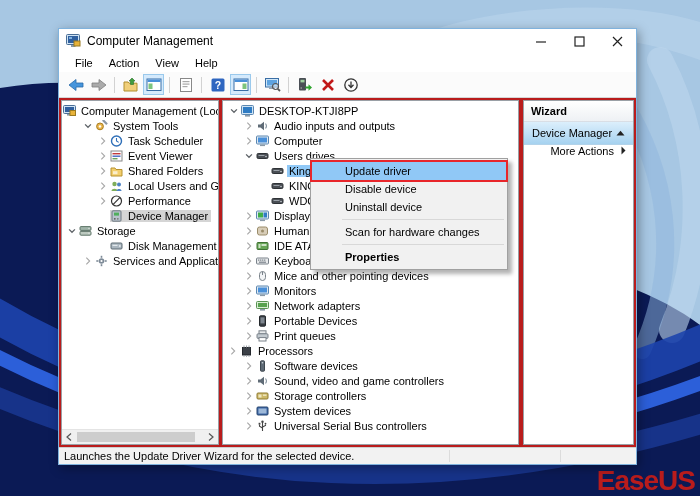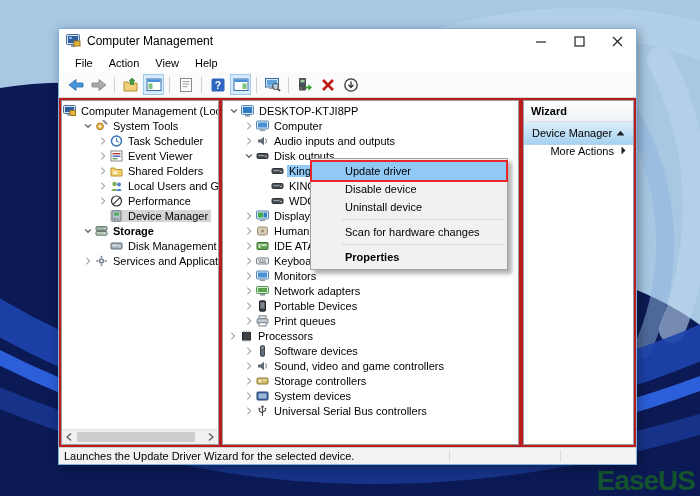--- a/index.html
+++ b/index.html
@@ -2,21 +2,21 @@
 <html><head>
 <meta charset="utf-8">
 <style>
   html,body{margin:0;padding:0;}
   body{width:700px;height:496px;position:relative;overflow:hidden;
        font-family:"Liberation Sans",sans-serif;background:#a7c7e3;}
 
   
   .desktop{position:absolute;inset:0;}
   .wall{position:absolute;inset:0;display:block;}
-  .easeus-logo{position:absolute;right:5px;bottom:1px;color:#14532d;
+  .easeus-logo{position:absolute;right:5px;bottom:1px;color:#b91c1c;
     font-size:28px;font-weight:bold;letter-spacing:-1px;line-height:1;}
 
   
   .window{position:absolute;left:58px;top:28px;width:579px;height:437px;
     background:#b91c1c;border:1px solid #7fb2dd;box-sizing:border-box;
     box-shadow:2px 3px 10px rgba(0,0,0,.35);}
   .titlebar{height:24px;background:#fff;display:flex;align-items:center;padding-left:7px;}
   .title{font-size:12px;color:#000;margin-left:5px;}
   .win-controls{margin-left:auto;display:flex;height:100%;}
   .wc{width:38px;display:flex;align-items:center;justify-content:center;}
@@ -324,21 +324,21 @@
             <span class="ticon">
               <svg width="13" height="12" viewBox="0 0 13 12">
                 <rect x="2" y="0.8" width="9" height="10.4" rx="1" fill="#b9c3cc" stroke="#6d7780"></rect>
                 <rect x="4" y="2.6" width="5" height="3" fill="#4fae5c"></rect>
                 <circle cx="4.8" cy="8.8" r="0.9" fill="#555"></circle>
                 <circle cx="7.8" cy="8.8" r="0.9" fill="#777"></circle>
               </svg>
             </span>
             <span class="tlabel">Device Manager</span>
           </div>
-          <div class="trow" style="padding-left: 19px; font-weight: bold;">
+          <div class="trow" style="padding-left: 3px;">
             <span class="chev">
               <svg width="10" height="10" viewBox="0 0 12 12">
                 <path d="M2.5,4 L6,7.5 L9.5,4" fill="none" stroke="#5c6166" stroke-width="1.5"></path>
               </svg>
             </span>
             <span class="ticon">
               <svg width="13" height="12" viewBox="0 0 13 12">
                 <rect x="1" y="1.6" width="11" height="3.8" rx="1" fill="#9fb3a8" stroke="#5e7568"></rect>
                 <rect x="1" y="6.4" width="11" height="3.8" rx="1" fill="#bcc9bf" stroke="#5e7568"></rect>
                 <circle cx="10" cy="3.5" r="0.7" fill="#e4ebe6"></circle>
@@ -413,55 +413,55 @@
             <span class="tlabel">DESKTOP-KTJI8PP</span>
           </div>
           <div class="trow" style="padding-left: 19px;">
             <span class="chev">
               <svg width="10" height="10" viewBox="0 0 12 12">
                 <path d="M4,2 L8,6 L4,10" fill="none" stroke="#a6a6a6" stroke-width="1.3"></path>
               </svg>
             </span>
             <span class="ticon">
               <svg width="13" height="12" viewBox="0 0 13 12">
+                <path d="M2,4.5 L4.5,4.5 L8,1.8 L8,10.2 L4.5,7.5 L2,7.5 Z" fill="#5f6b76"></path>
+                <path d="M9.5,3.5 Q11.5,6 9.5,8.5" stroke="#8a97a2" stroke-width="1.1" fill="none"></path>
+              </svg>
+            </span>
+            <span class="tlabel">Audio inputs and outputs</span>
+          </div>
+          <div class="trow" style="padding-left: 19px;">
+            <span class="chev">
+              <svg width="10" height="10" viewBox="0 0 12 12">
+                <path d="M4,2 L8,6 L4,10" fill="none" stroke="#a6a6a6" stroke-width="1.3"></path>
+              </svg>
+            </span>
+            <span class="ticon">
+              <svg width="13" height="12" viewBox="0 0 13 12">
                 <rect x="0.5" y="1" width="12" height="8" rx="1" fill="#dfe9f2" stroke="#5b87b0"></rect>
                 <rect x="2" y="2.5" width="9" height="5" fill="#4a90d9"></rect>
                 <rect x="4" y="9.5" width="5" height="1.6" fill="#8a9aa8"></rect>
               </svg>
             </span>
             <span class="tlabel">Computer</span>
           </div>
           <div class="trow" style="padding-left: 19px;">
             <span class="chev">
               <svg width="10" height="10" viewBox="0 0 12 12">
-                <path d="M4,2 L8,6 L4,10" fill="none" stroke="#a6a6a6" stroke-width="1.3"></path>
-              </svg>
-            </span>
-            <span class="ticon">
-              <svg width="13" height="12" viewBox="0 0 13 12">
-                <path d="M2,4.5 L4.5,4.5 L8,1.8 L8,10.2 L4.5,7.5 L2,7.5 Z" fill="#5f6b76"></path>
-                <path d="M9.5,3.5 Q11.5,6 9.5,8.5" stroke="#8a97a2" stroke-width="1.1" fill="none"></path>
-              </svg>
-            </span>
-            <span class="tlabel">Audio inputs and outputs</span>
-          </div>
-          <div class="trow" style="padding-left: 19px;">
-            <span class="chev">
-              <svg width="10" height="10" viewBox="0 0 12 12">
                 <path d="M2.5,4 L6,7.5 L9.5,4" fill="none" stroke="#5c6166" stroke-width="1.5"></path>
               </svg>
             </span>
             <span class="ticon">
               <svg width="13" height="12" viewBox="0 0 13 12">
                 <rect x="1" y="3.5" width="11" height="5" rx="1.2" fill="#4a4f55" stroke="#2e3236"></rect>
                 <rect x="2.5" y="5" width="6" height="1" fill="#9aa1a8"></rect>
                 <circle cx="10" cy="6.5" r="0.8" fill="#c8cdd2"></circle>
               </svg>
             </span>
-            <span class="tlabel">Disk outputs</span>
+            <span class="tlabel">Users drives</span>
           </div>
           <div class="trow sel-blue" style="padding-left: 34px;">
             <span class="chev"></span>
             <span class="ticon">
               <svg width="13" height="12" viewBox="0 0 13 12">
                 <rect x="1" y="3.5" width="11" height="5" rx="1.2" fill="#4a4f55" stroke="#2e3236"></rect>
                 <rect x="2.5" y="5" width="6" height="1" fill="#9aa1a8"></rect>
                 <circle cx="10" cy="6.5" r="0.8" fill="#c8cdd2"></circle>
               </svg>
             </span>
@@ -546,20 +546,34 @@
                 <g fill="#7a828a">
                   <rect x="2" y="4.5" width="1.4" height="1.2"></rect>
                   <rect x="4" y="4.5" width="1.4" height="1.2"></rect>
                   <rect x="6" y="4.5" width="1.4" height="1.2"></rect>
                   <rect x="8" y="4.5" width="1.4" height="1.2"></rect>
                   <rect x="3" y="6.6" width="7" height="1.2"></rect>
                 </g>
               </svg>
             </span>
             <span class="tlabel">Keyboards</span>
+          </div>
+          <div class="trow" style="padding-left: 19px;">
+            <span class="chev">
+              <svg width="10" height="10" viewBox="0 0 12 12">
+                <path d="M4,2 L8,6 L4,10" fill="none" stroke="#a6a6a6" stroke-width="1.3"></path>
+              </svg>
+            </span>
+            <span class="ticon">
+              <svg width="13" height="12" viewBox="0 0 13 12">
+                <rect x="3.5" y="1.5" width="6" height="9" rx="3" fill="#f2f4f6" stroke="#7a828a"></rect>
+                <line x1="6.5" y1="1.5" x2="6.5" y2="5" stroke="#7a828a" stroke-width="1"></line>
+              </svg>
+            </span>
+            <span class="tlabel">Mice and other pointing devices</span>
           </div>
           <div class="trow" style="padding-left: 19px;">
             <span class="chev">
               <svg width="10" height="10" viewBox="0 0 12 12">
                 <path d="M4,2 L8,6 L4,10" fill="none" stroke="#a6a6a6" stroke-width="1.3"></path>
               </svg>
             </span>
             <span class="ticon">
               <svg width="13" height="12" viewBox="0 0 13 12">
                 <rect x="0.5" y="1" width="12" height="8" rx="1" fill="#dfe9f2" stroke="#5b87b0"></rect>

